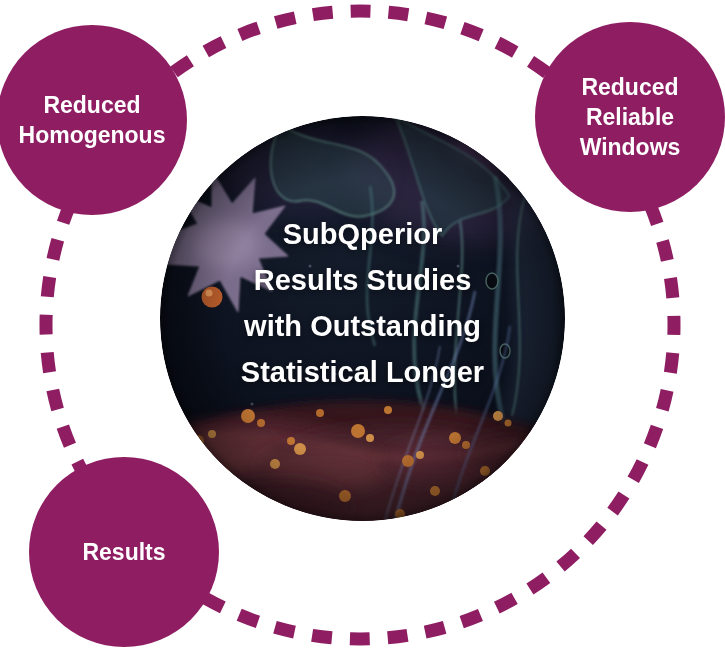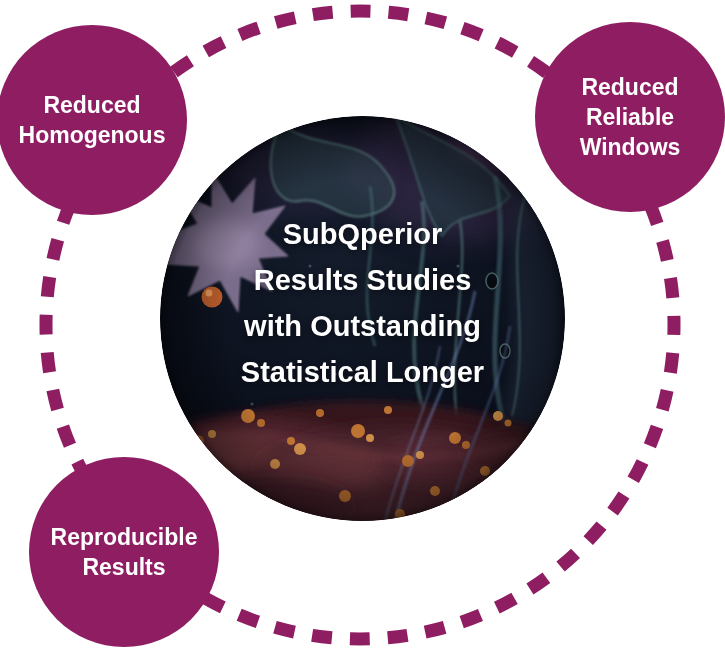--- a/index.html
+++ b/index.html
@@ -52,21 +52,20 @@
   <div class="sat sat-tr">
     <div>
       <span class="line">Reduced</span>
       <span class="line">Reliable</span>
       <span class="line">Windows</span>
     </div>
   </div>
 
   <div class="sat sat-bl">
     <div>
-      <span class="line">Reproducible</span>
       <span class="line">Results</span>
     </div>
   </div>
 
 
   <div class="center-wrap">
     <svg class="center-art" width="405" height="405" viewBox="0 0 405 405">
       <defs>
         <clipPath id="cclip">
             <circle cx="202.5" cy="202.5" r="202.5"></circle>

